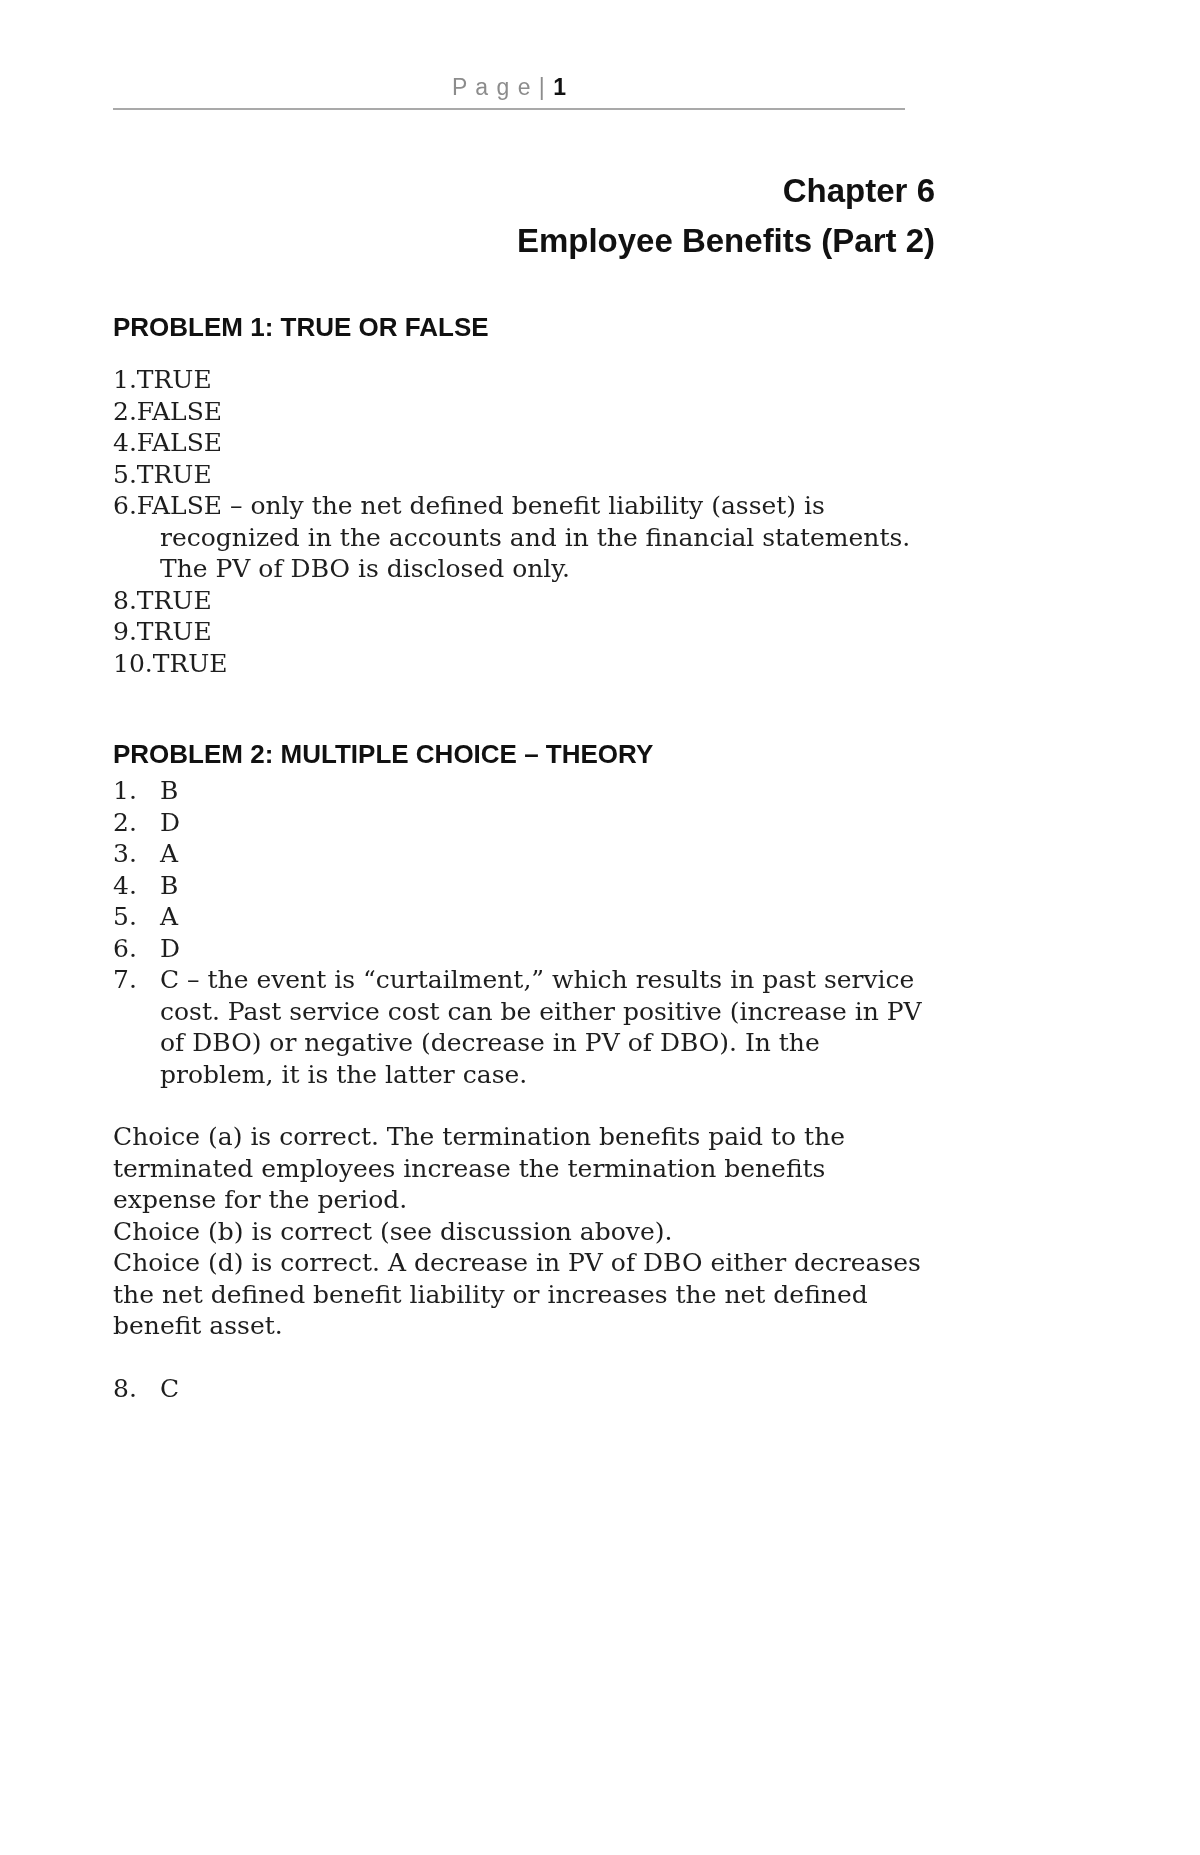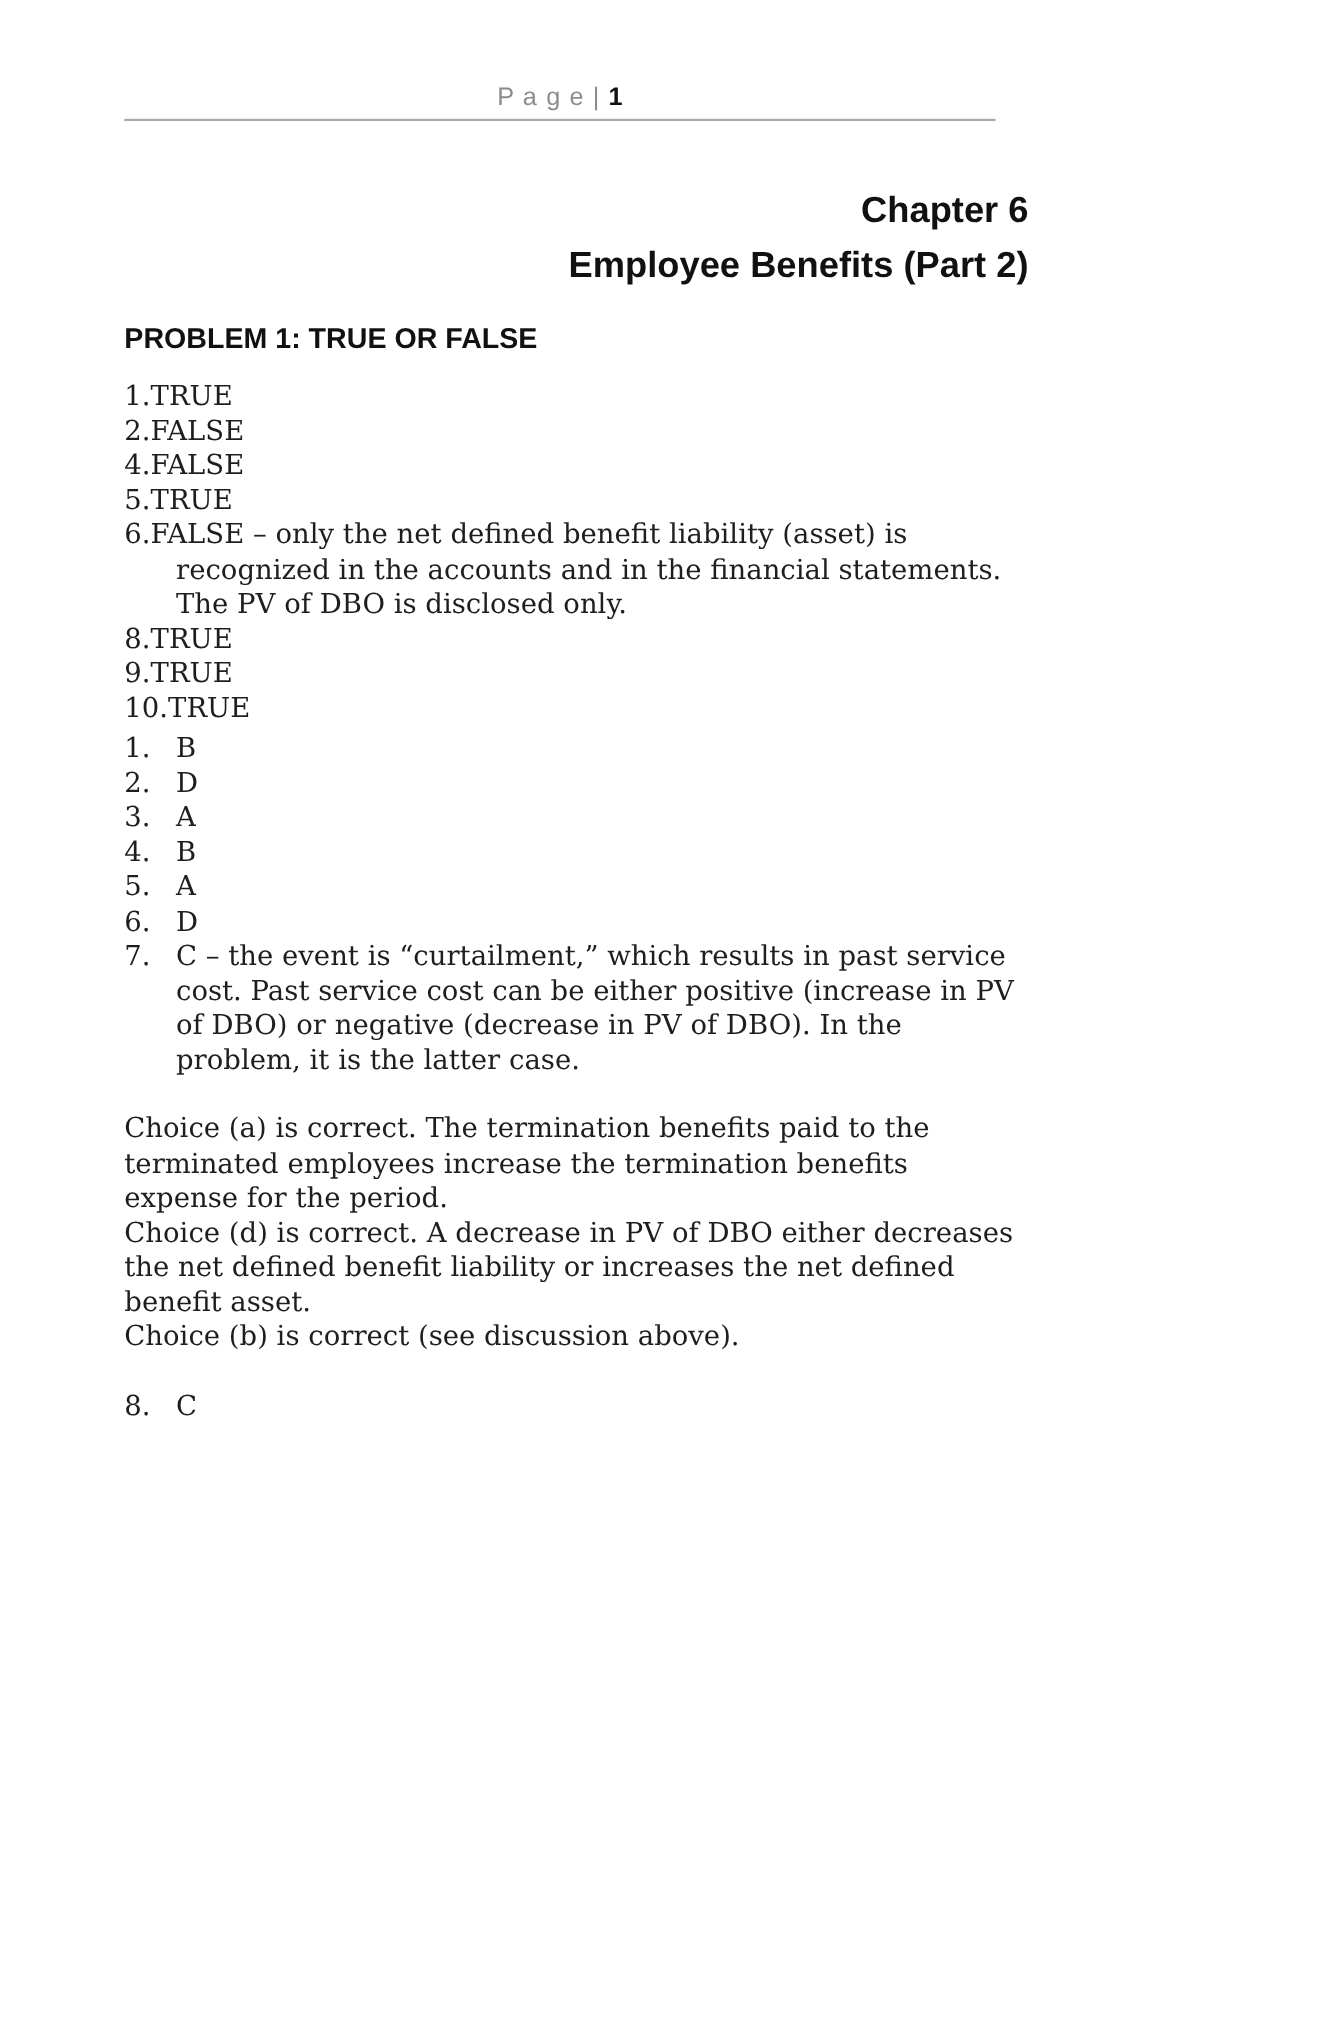--- a/index.html
+++ b/index.html
@@ -51,21 +51,21 @@
     color: #111111;
   }
   
   .problem-heading {
     font-family: "Liberation Sans", sans-serif;
     font-weight: bold;
     font-size: 26px;
     color: #111111;
     letter-spacing: 0;
   }
-  .heading-1 { margin-top: 26px; }
+  .heading-1 { margin-top: 46px; }
   .heading-2 { margin-top: 60px; }
   
   .body-text { font-size: 25px; line-height: 31.5px; }
   
   .p1-list { margin-top: 21px; }
   .p1-item {
     padding-left: 47px;
     text-indent: -47px;
   }
   
@@ -99,20 +99,21 @@
       <div class="p1-item"><span>1.</span><span>TRUE</span></div>
       <div class="p1-item"><span>2.</span><span>FALSE</span></div>
       <div class="p1-item"><span>4.</span><span>FALSE</span></div>
       <div class="p1-item"><span>5.</span><span>TRUE</span></div>
       <div class="p1-item"><span>6.</span><span>FALSE – only the net defined benefit liability (asset) is recognized in the accounts and in the financial statements. The PV of DBO is disclosed only.</span></div>
       <div class="p1-item"><span>8.</span><span>TRUE</span></div>
       <div class="p1-item"><span>9.</span><span>TRUE</span></div>
       <div class="p1-item"><span>10.</span><span>TRUE</span></div>
     </div>
 
+    <div class="problem-heading heading-2">PROBLEM 2: MULTIPLE CHOICE – THEORY</div>
 
     <div class="p2-list body-text">
       <div class="p2-item">
           <span class="num">1.</span>
           <span class="txt">B</span>
         </div>
       <div class="p2-item">
           <span class="num">2.</span>
           <span class="txt">D</span>
         </div>
@@ -133,22 +134,22 @@
           <span class="txt">D</span>
         </div>
       <div class="p2-item">
           <span class="num">7.</span>
           <span class="txt">C – the event is “curtailment,” which results in past service cost.  Past service cost can be either positive (increase in PV of DBO) or negative (decrease in PV of DBO). In the problem, it is the latter case.</span>
         </div>
     </div>
 
     <div class="para-group body-text">
       <div class="para">Choice (a) is correct. The termination benefits paid to the terminated employees increase the termination benefits expense for the period.</div>
+      <div class="para">Choice (b) is correct (see discussion above).</div>
       <div class="para">Choice (d) is correct. A decrease in PV of DBO either decreases the net defined benefit liability or increases the net defined benefit asset.</div>
-      <div class="para">Choice (b) is correct (see discussion above).</div>
     </div>
 
     <div class="p2-item item-8 body-text">
         <span class="num">8.</span>
         <span class="txt">C</span>
       </div>
 
   </div>
 </div>
 

